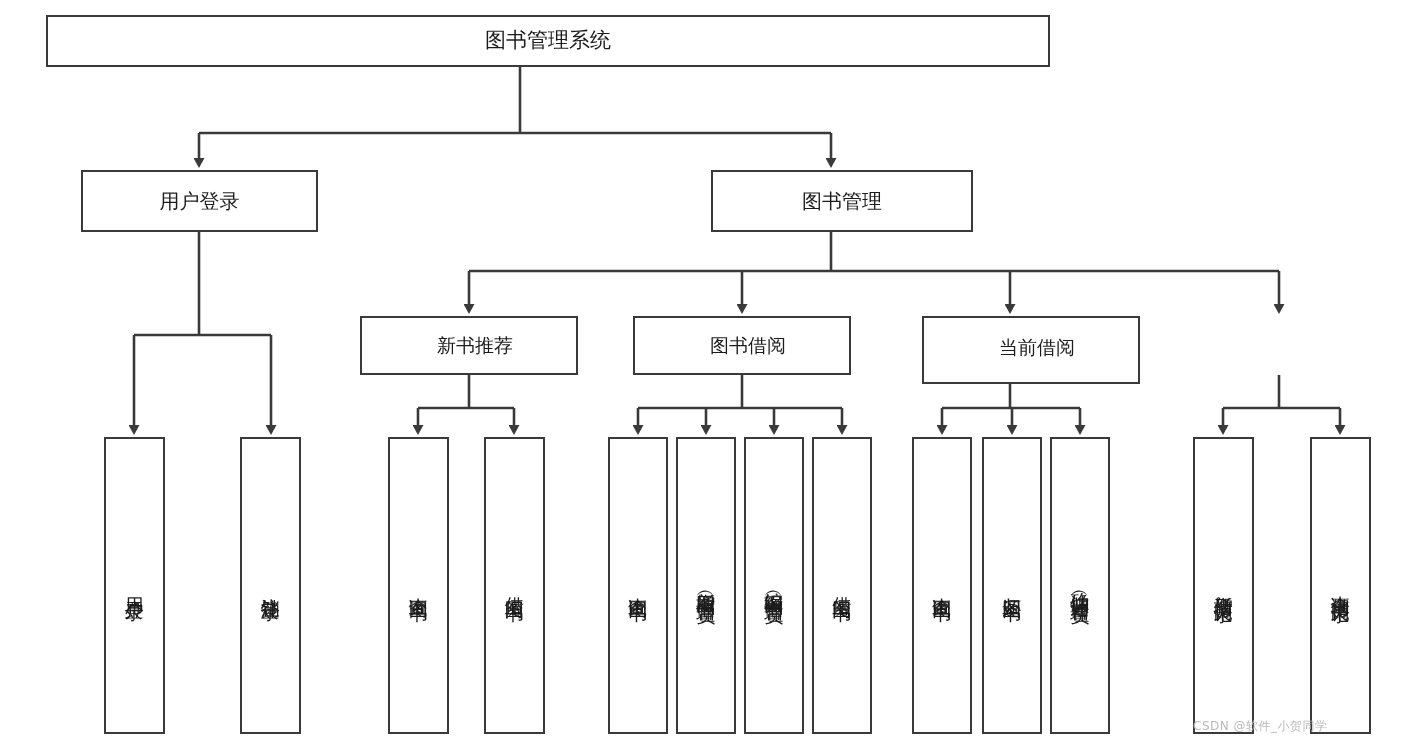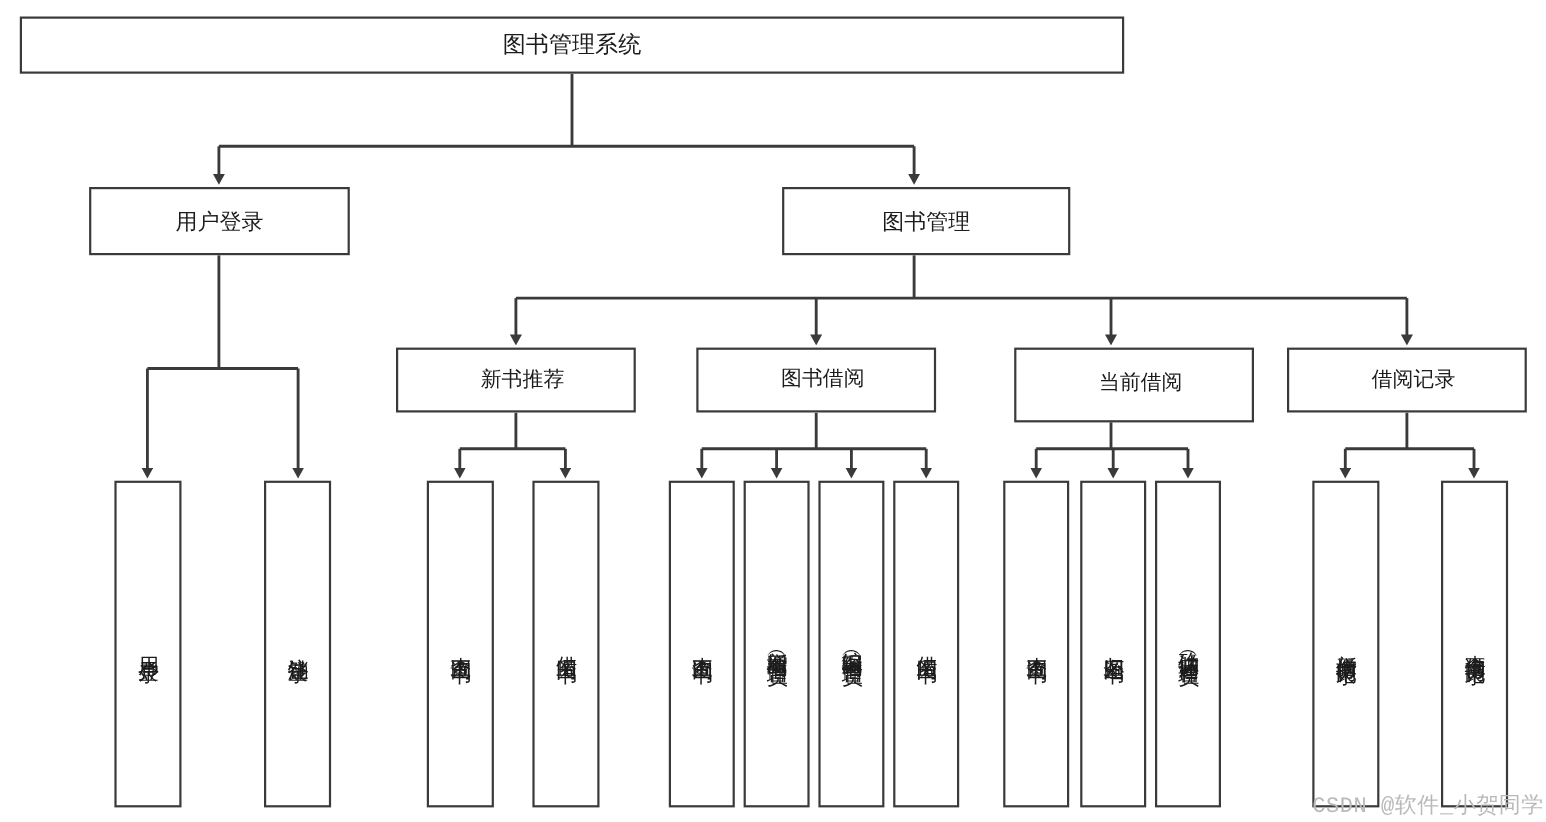--- a/index.html
+++ b/index.html
@@ -29,41 +29,40 @@
     box-sizing: border-box;
     border: 2px solid #3a3a3a;
     background: #ffffff;
     color: #1c1c1c;
     display: flex;
     align-items: center;
     justify-content: center;
     text-align: center;
     line-height: 1.12;
   }
-  .node.level0 { font-size: 21px; }
+  .node.level0 { font-size: 21px; margin-left: 28px; }
   .node.level1 { font-size: 20px; }
   .node.level2 { font-size: 19px; padding-left: 12px; }
   .node.leaf {
     font-size: 19px;
     writing-mode: vertical-rl;
     text-orientation: upright;
     letter-spacing: 2px;
     padding: 6px 0;
     justify-content: center;
     align-items: center;
     white-space: nowrap;
   }
   .watermark {
     position: absolute;
-    font-size: 20px;
+    font-size: 12px;
     color: #b9b9b9;
     letter-spacing: 0.5px;
     white-space: nowrap;
     pointer-events: none;
-    font-family: Liberation Mono, monospace;
   }
 </style>
 </head>
 <body>
 
 <div id="canvas">
 
   <svg id="wires" viewBox="0 0 1405 747">
     <defs>
       <marker id="arrow" markerWidth="10" markerHeight="11" refX="1" refY="5.5" orient="auto" markerUnits="userSpaceOnUse">
@@ -113,23 +112,22 @@
       <path d="M1340,408 L1340,426" marker-end="url(#arrow)"></path>
     </g>
   </svg>
 
   <div class="node level0" id="node-root" style="left: 18px; top: 15px; width: 1004px; height: 52px;">图书管理系统</div>
 
   <div class="node level1" id="node-l1-0" style="left: 81px; top: 170px; width: 237px; height: 62px;">用户登录</div>
   <div class="node level1" id="node-l1-1" style="left: 711px; top: 170px; width: 262px; height: 62px;">图书管理</div>
 
   <div class="node level2" id="node-l2-0" style="left: 360px; top: 316px; width: 218px; height: 59px;">新书推荐</div>
-  <div class="node level2" id="node-l2-1" style="left: 633px; top: 316px; width: 218px; height: 59px; font-family: Liberation Mono, monospace;">图书借阅</div>
+  <div class="node level2" id="node-l2-1" style="left: 633px; top: 316px; width: 218px; height: 59px;">图书借阅</div>
   <div class="node level2" id="node-l2-2" style="left: 922px; top: 316px; width: 218px; height: 68px; font-family: Liberation Mono, monospace;">当前借阅</div>
-  <div class="node level2" id="node-l2-3" style="left: 1170px; top: 316px; width: 218px; height: 59px;">借阅记录</div>
 
   <div class="node leaf" id="node-leaf-0" style="left: 104px; top: 437px; width: 61px; height: 297px;">用户登录</div>
   <div class="node leaf" id="node-leaf-1" style="left: 240px; top: 437px; width: 61px; height: 297px;">注销登录</div>
   <div class="node leaf" id="node-leaf-2" style="left: 388px; top: 437px; width: 61px; height: 297px;">查询图书</div>
   <div class="node leaf" id="node-leaf-3" style="left: 484px; top: 437px; width: 61px; height: 297px;">借阅图书</div>
   <div class="node leaf" id="node-leaf-4" style="left: 608px; top: 437px; width: 60px; height: 297px;">查询图书</div>
   <div class="node leaf" id="node-leaf-5" style="left: 676px; top: 437px; width: 60px; height: 297px;">新增图书（管理员）</div>
   <div class="node leaf" id="node-leaf-6" style="left: 744px; top: 437px; width: 60px; height: 297px;">编辑图书（管理员）</div>
   <div class="node leaf" id="node-leaf-7" style="left: 812px; top: 437px; width: 60px; height: 297px;">借阅图书</div>
   <div class="node leaf" id="node-leaf-8" style="left: 912px; top: 437px; width: 60px; height: 297px;">查询图书</div>

